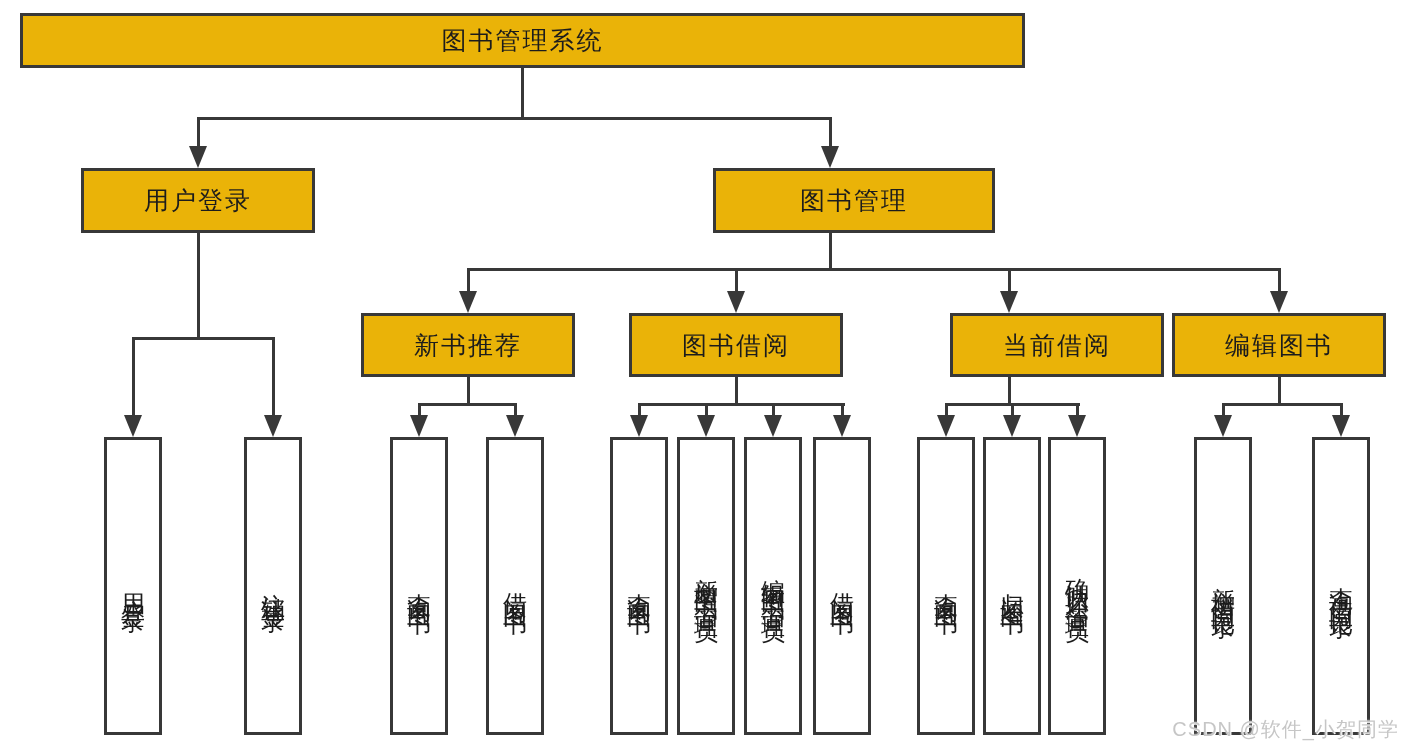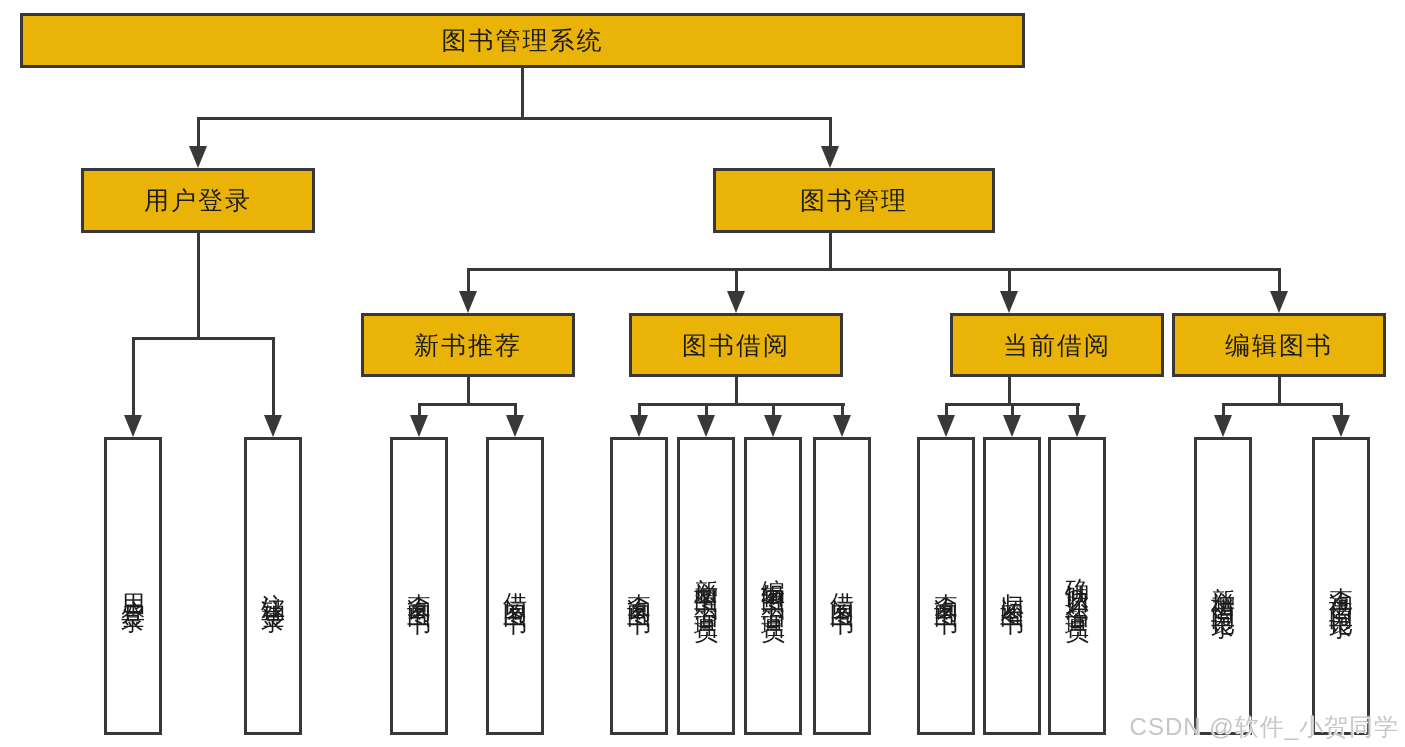--- a/index.html
+++ b/index.html
@@ -42,21 +42,21 @@
   .v{position:absolute;width:3px;background:var(--line,#383838);z-index:1;}
   .ah{
     position:absolute;width:0;height:0;z-index:1;
     border-left:9px solid transparent;
     border-right:9px solid transparent;
     border-top:22px solid var(--line,#383838);
   }
   .watermark{
     position:absolute;
     right:6px;bottom:4px;
-    font-size:24px;
+    font-size:20px;
     letter-spacing:1px;
     color:var(--wm,#c6c6c6);
     text-shadow:0 0 2px #ffffff,1px 1px 0 #ffffff;
     z-index:3;
     white-space:nowrap;
   }
 </style>
 </head>
 <body>
 

